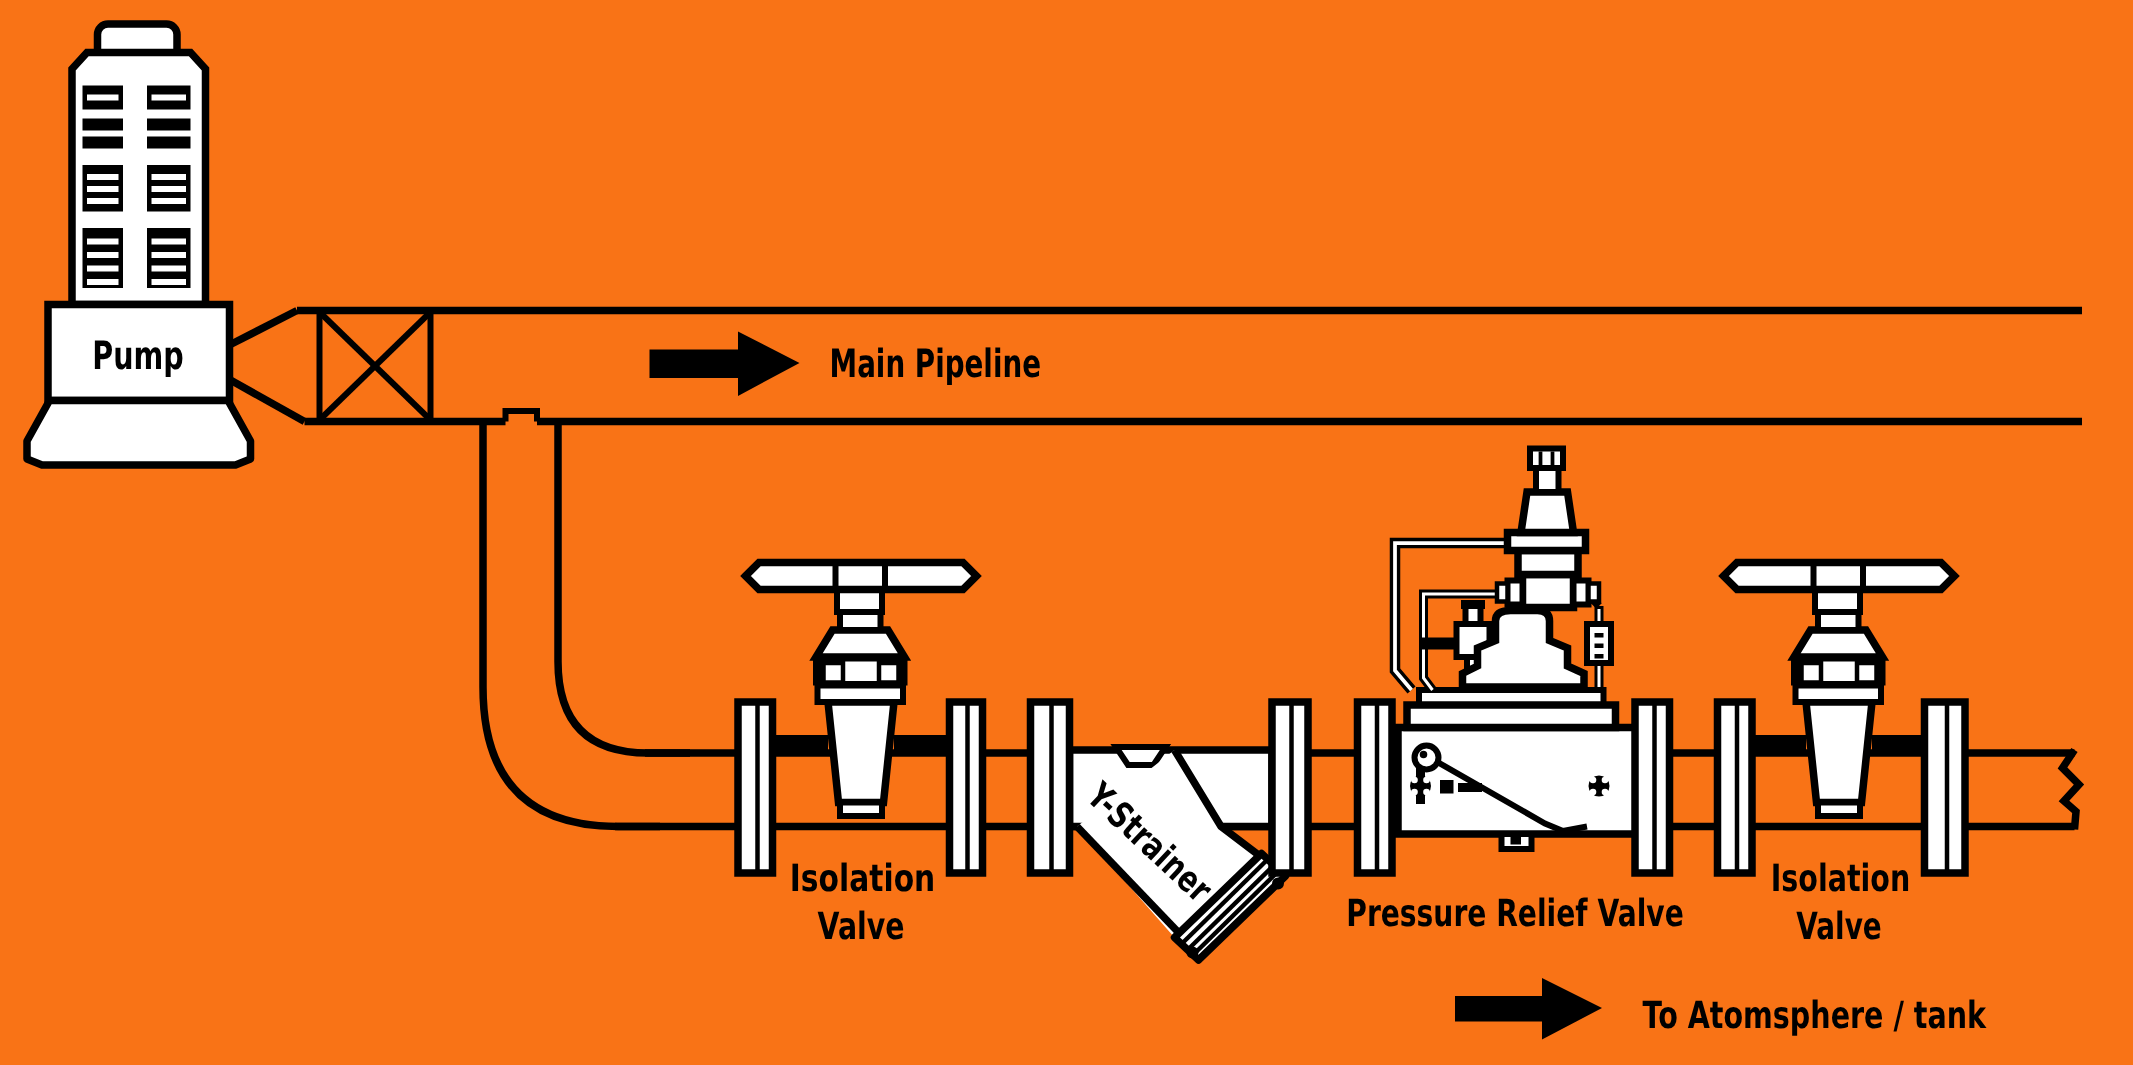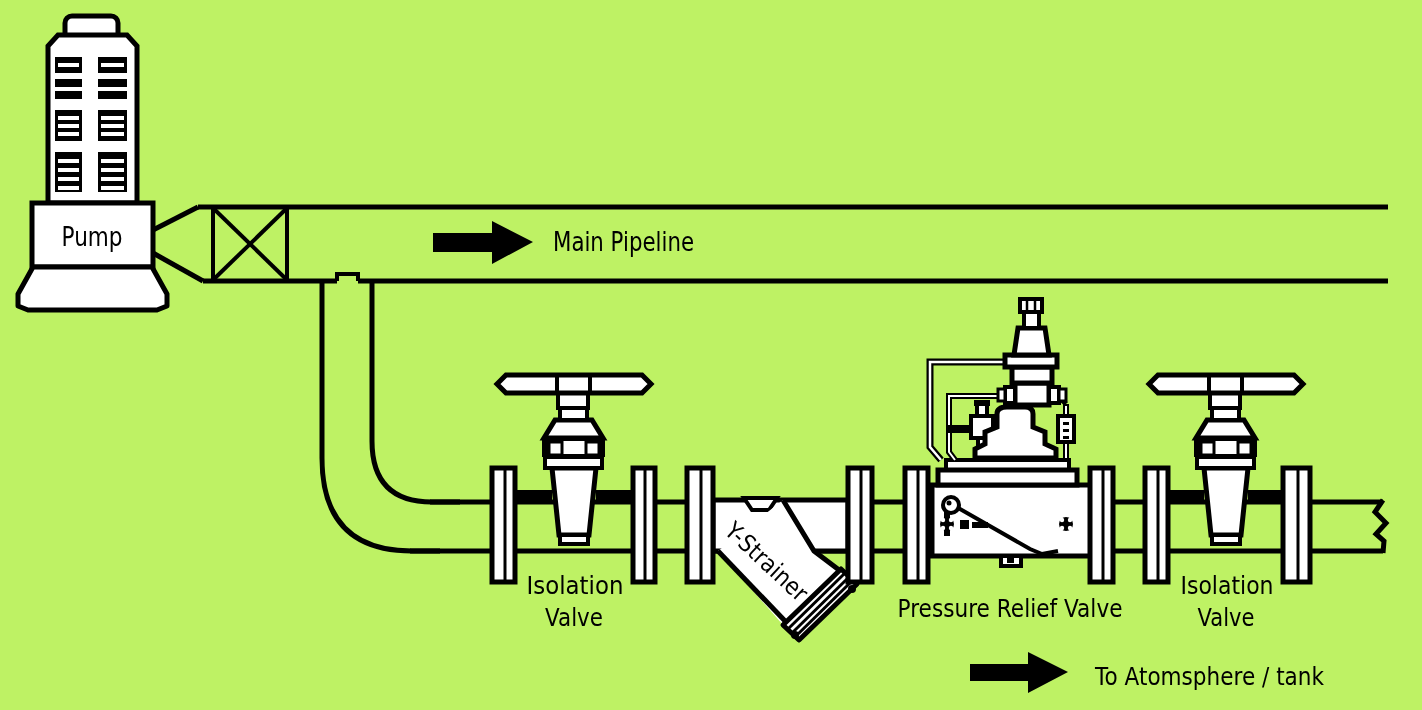--- a/index.html
+++ b/index.html
@@ -1,21 +1,22 @@
 <!DOCTYPE html>
 <html><head>
 <meta charset="utf-8">
 <style>
   html,body{margin:0;padding:0;background:#ffffff;}
   .stage{
     position:relative;
     width:1422px;height:710px;
-    background:#bef264;
+    background:#f97316;
     overflow:hidden;
     font-family:"DejaVu Sans","Liberation Sans",sans-serif;
+    font-weight:bold;
   }
   svg{position:absolute;left:0;top:0;}
   text{fill:#000;}
 </style>
 </head>
 <body>
 
 <div class="stage">
 <svg width="1422" height="710" viewBox="0 0 1422 710">
 

